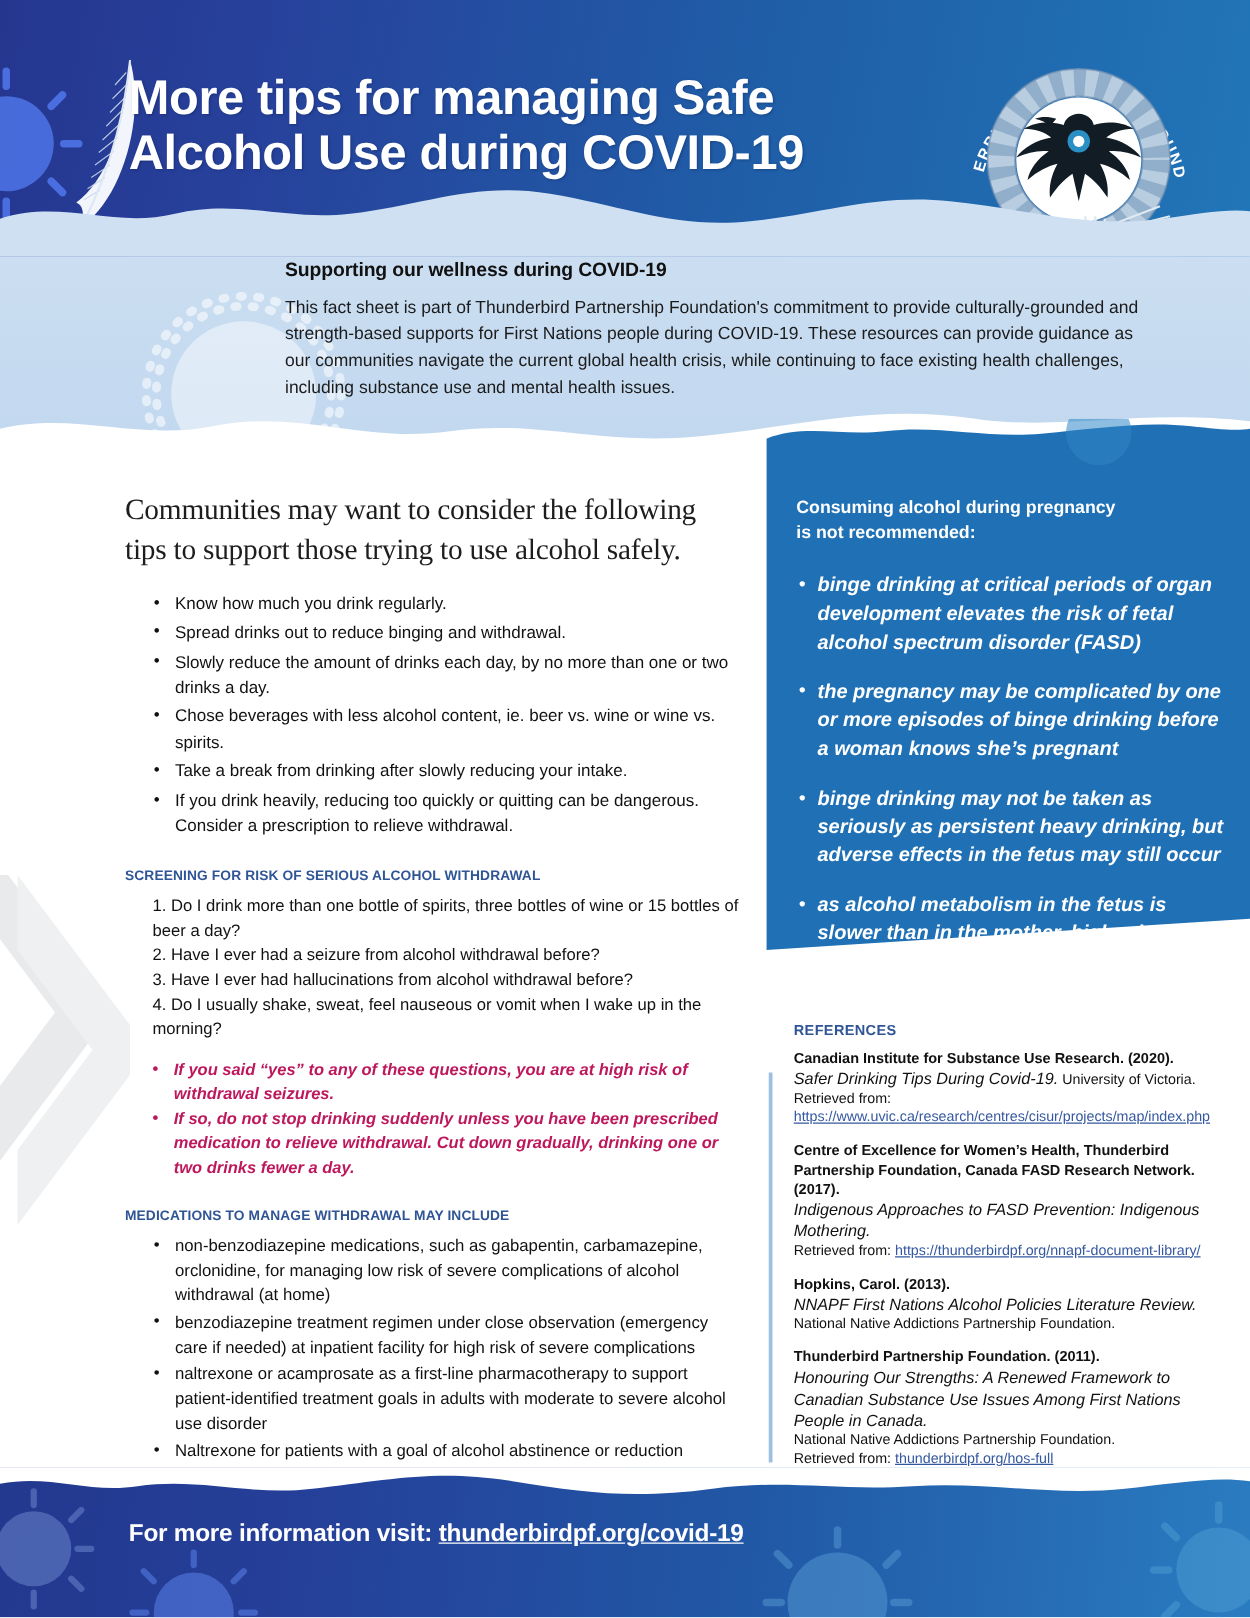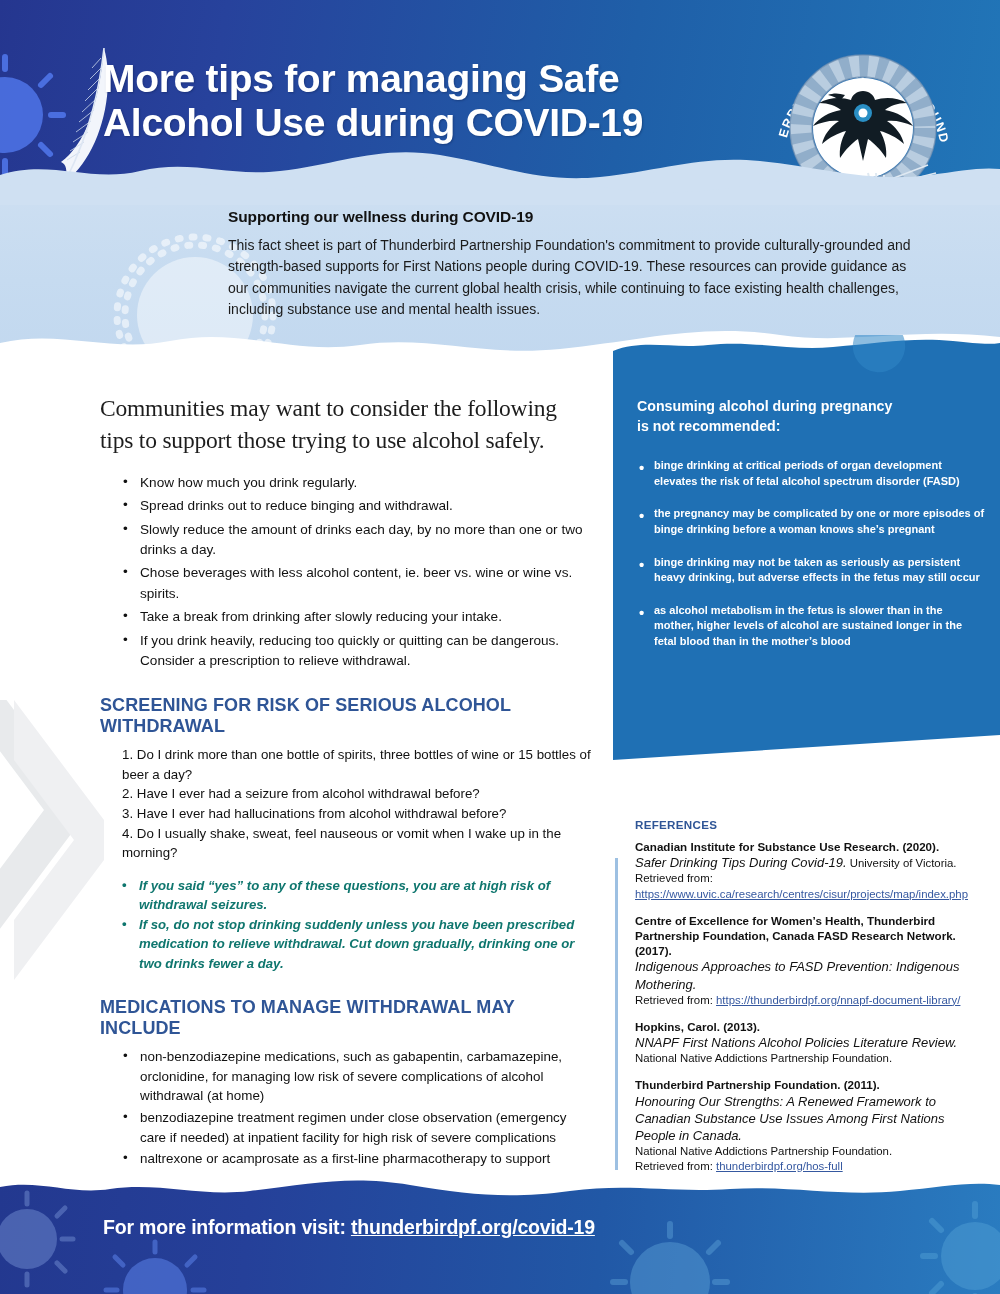--- a/index.html
+++ b/index.html
@@ -45,51 +45,51 @@
   
   .blue-panel {
     position:absolute; left:613px; top:335px; width:446px; height:455px;
     z-index:2; overflow:hidden;
   }
   .blue-panel .panel-shape { position:absolute; inset:0; width:387px; height:455px; }
   .panel-inner { position:absolute; left:24px; top:62px; width:348px; color:#fff; }
   .panel-title { font-size:14.2px; font-weight:bold; line-height:1.38; margin-bottom:22px; }
   .panel-list { list-style:none; }
   .panel-list li {
-    position:relative; padding-left:17px; font-size:11px; line-height:1.42;
-    margin-bottom:17px; font-weight:bold;
+    position:relative; padding-left:17px; font-size:16px; line-height:1.42;
+    margin-bottom:17px; font-weight:bold;font-style:italic;
   }
   .panel-list li::before {
     content:"•"; position:absolute; left:2px; top:-1px; font-size:15px;
   }
 
   
   .left-col { position:absolute; left:100px; top:393px; width:495px; z-index:3; }
   .lead {
     font-size:23.5px; line-height:1.36; color:#1d1d1d; font-weight:normal;
     letter-spacing:-0.2px; margin-bottom:16px;font-family:Liberation Serif, serif;
   }
   ul.tips { list-style:none; padding-left:22px; }
   ul.tips li {
     position:relative; padding-left:18px; font-size:13.6px; line-height:1.5;
     margin-bottom:3px; color:#111;
   }
   ul.tips li::before { content:"•"; position:absolute; left:1px; top:-1px; }
 
   .sec-head {
-    color:#2f5596; font-size:18px; font-weight:bold; letter-spacing:0.1px;
+    color:#2f5596; font-size:11px; font-weight:bold; letter-spacing:0.1px;
     margin-top:24px; margin-bottom:8px; text-transform:uppercase;
   }
   .screen-intro { font-size:13.3px; font-weight:bold; color:#111; margin-left:22px; margin-bottom:2px;}
   ol.questions { list-style:none; margin-left:22px; }
   ol.questions li { font-size:13.3px; line-height:1.47; color:#111; }
   ul.warn { list-style:none; margin-left:22px; margin-top:13px; }
   ul.warn li {
     position:relative; padding-left:17px; font-size:13.2px; line-height:1.46;
-    font-style:italic; font-weight:bold; color:#0f766e; margin-bottom:1px;
+    font-style:italic; font-weight:bold; color:#be185d; margin-bottom:1px;
   }
   ul.warn li::before { content:"•"; position:absolute; left:0; top:-1px; font-style:normal; }
 
   ul.meds { list-style:none; margin-left:22px; }
   ul.meds li {
     position:relative; padding-left:18px; font-size:13.4px; line-height:1.47;
     color:#111; margin-bottom:2px;
   }
   ul.meds li::before { content:"•"; position:absolute; left:1px; top:-1px; }
 

